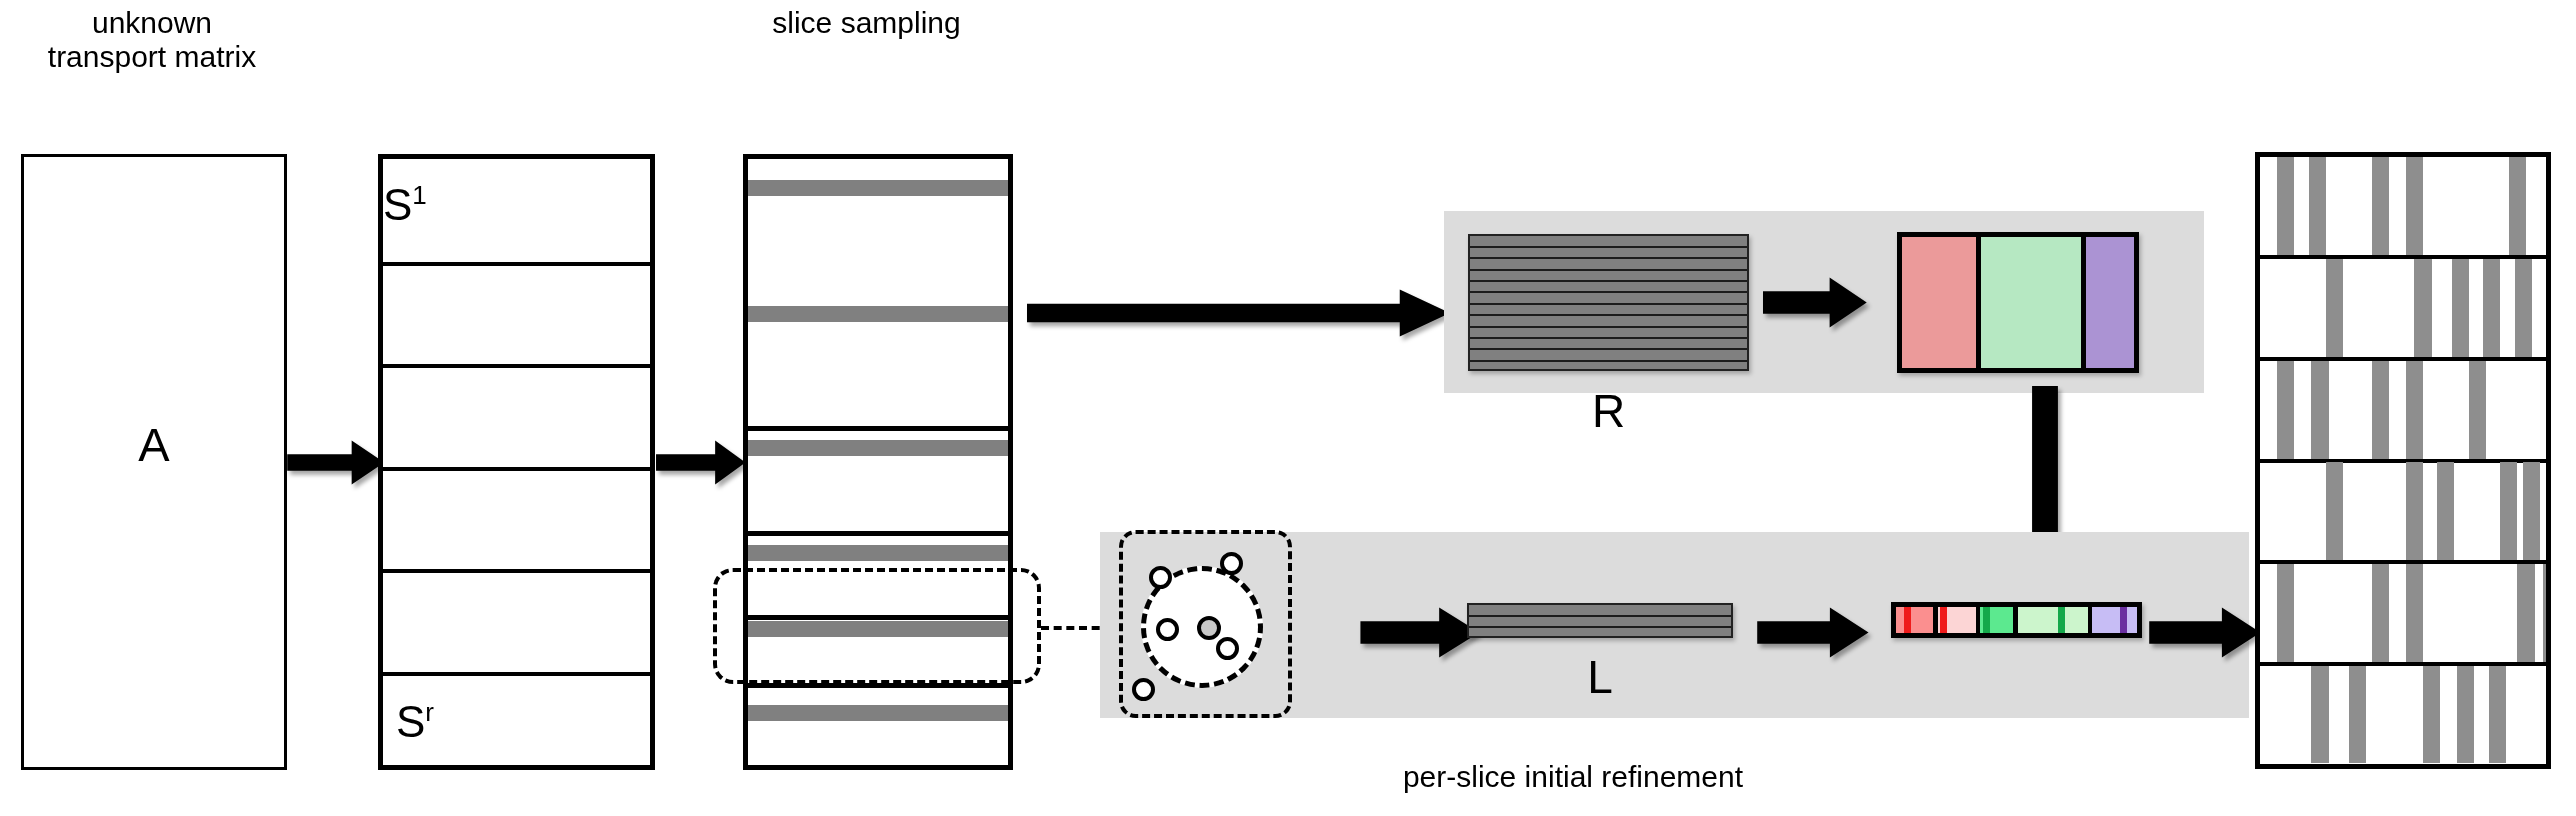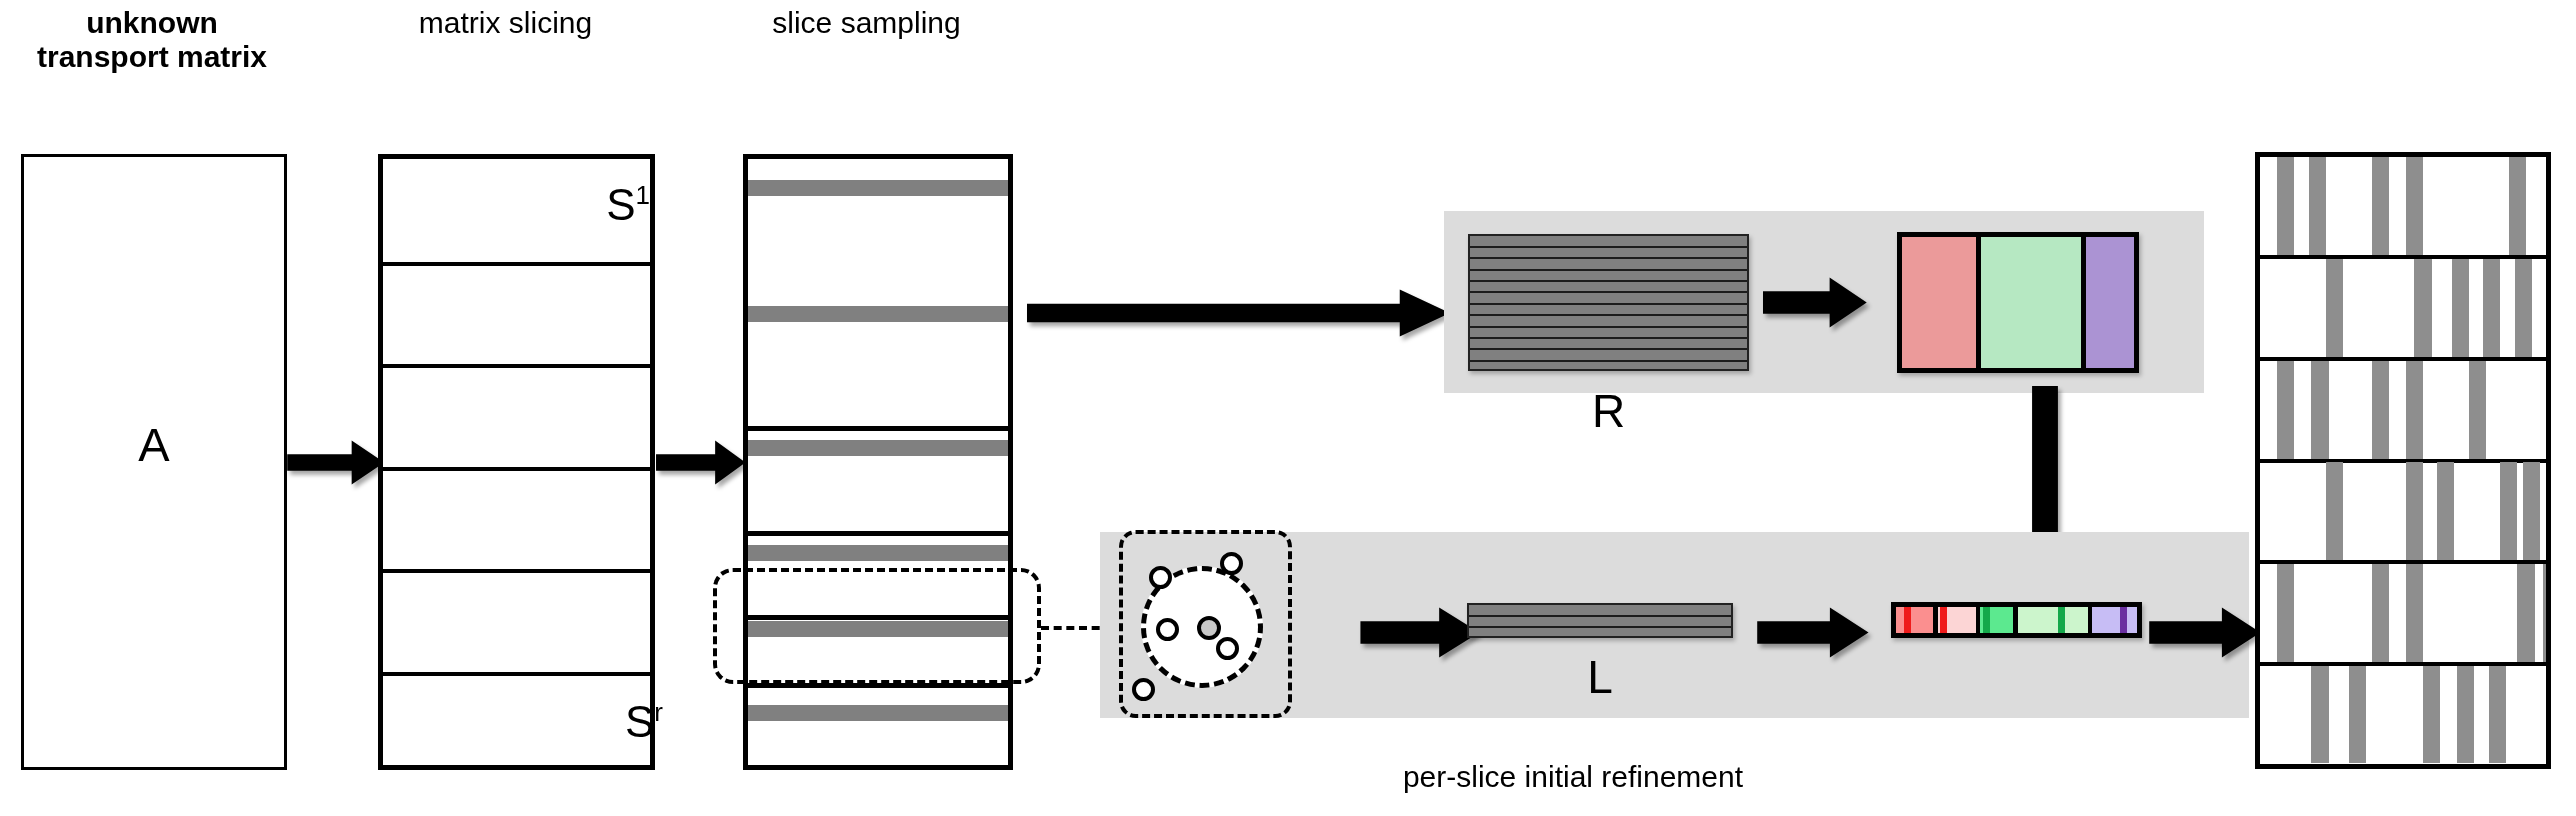--- a/index.html
+++ b/index.html
@@ -12,21 +12,21 @@
            color:#000;font-family:"Liberation Sans", sans-serif;}
 
   
   .boxA{position:absolute;border:3.8px solid #000;background:#fff;box-sizing:border-box;}
   .boxThick{position:absolute;border:5.3px solid #000;background:#fff;box-sizing:border-box;}
 
   .matletter{position:absolute;font-size:47px;text-align:center;width:100%;}
 
   
   .srow{position:absolute;left:0;right:0;border-top:4.6px solid #000;box-sizing:border-box;}
-  .slab{position:absolute;width:100%;text-align:right;font-size:44px;font-weight:400;}
+  .slab{position:absolute;width:100%;text-align:left;font-size:44px;font-weight:400;}
   .sup{font-size:26px;vertical-align:super;line-height:0;}
 
   
   .sepline{position:absolute;left:0;right:0;height:4.6px;background:#000;}
   .grayband{position:absolute;left:0;right:0;background:#808080;}
 
   
   .dashsel{position:absolute;border:4.6px dashed #000;border-radius:20px;box-sizing:border-box;}
   .dashlink{position:absolute;height:0;border-top:4.6px dashed #000;}
 
@@ -71,24 +71,23 @@
   .rband.last{border-bottom:none;}
   .vbar{position:absolute;top:0;bottom:0;background:#8e8e8e;}
 
   .labelBig{position:absolute;font-size:46px;text-align:center;}
 </style>
 </head>
 <body>
 
 <div class="stage">
 
-  <div class="caption" style="left:0px;top:6px;width:304px;white-space:pre-line;font-weight:bold;">unknown
+  <div class="caption" style="left:0px;top:6px;width:304px;white-space:pre-line;">unknown
 transport matrix</div>
 
-  <div class="caption" style="left:346px;top:6px;width:319px;">matrix slicing</div>
 
   <div class="caption" style="left:707px;top:6px;width:319px;">slice sampling</div>
 
 
   <div class="caption" style="left:1155px;top:760px;width:836px;">per-slice initial refinement</div>
 
 
   <div class="boxA" style="left:21px;top:154px;width:266px;height:616px;">
     <div class="matletter" style="top:260px;">A</div>
   </div>

